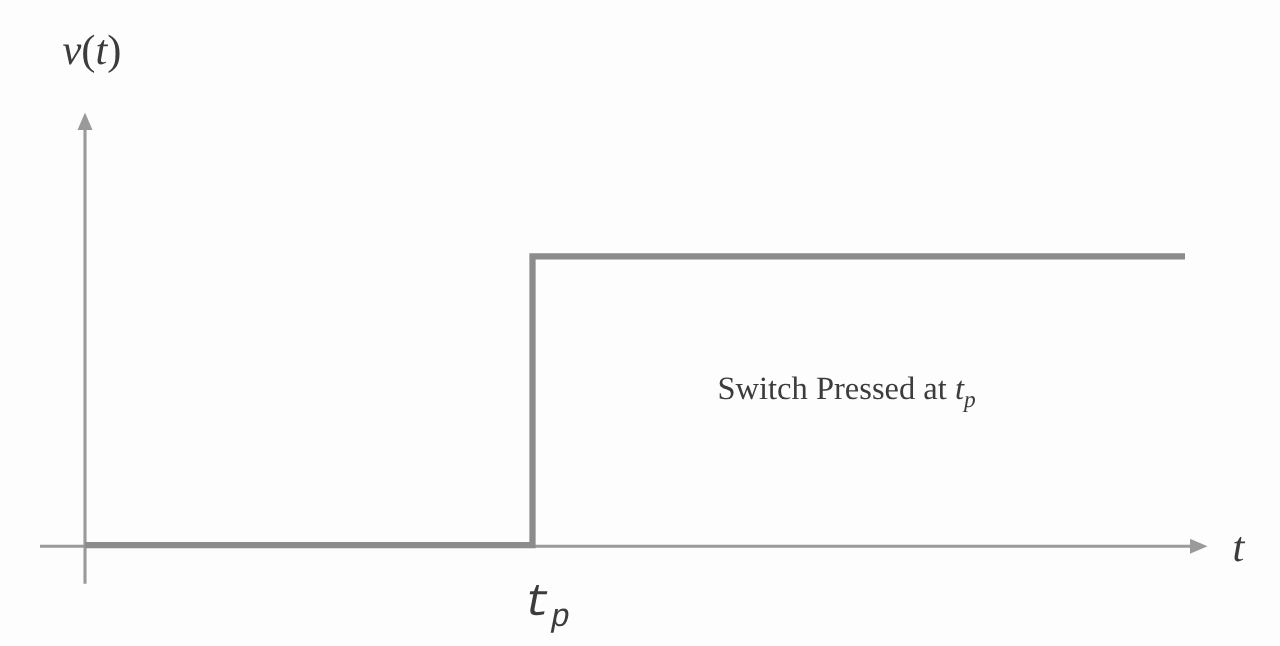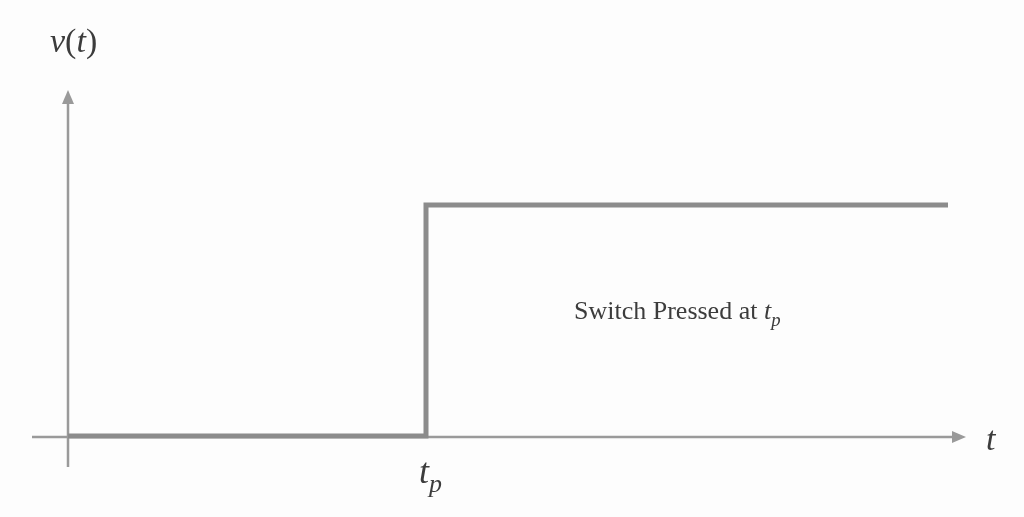--- a/index.html
+++ b/index.html
@@ -2,21 +2,21 @@
 <html><head>
 <meta charset="utf-8">
 <style>
   html, body { margin: 0; padding: 0; background: #fdfdfd; }
   .canvas { position: relative; width: 1024px; height: 517px; overflow: hidden; background: #fdfdfd; }
   svg { position: absolute; left: 0; top: 0; }
   .lbl { position: absolute; font-family: "DejaVu Serif", "Liberation Serif", serif; color: #3c3c3c; white-space: nowrap; }
   .ital { font-style: italic; }
   .ylabel { left: 50px; top: 22px; font-size: 34px; font-family: "Liberation Serif", serif; }
   .xlabel { left: 986px; top: 420px; font-size: 34px; font-family: "Liberation Serif", serif; }
-  .tplabel { left: 419px; top: 450px; font-size: 36px; font-family: Liberation Serif, serif; }
+  .tplabel { left: 419px; top: 462px; font-size: 36px; font-family: Liberation Mono, monospace; }
   .annot { left: 574px; top: 296px; font-size: 26px; font-family: "Liberation Serif", serif; }
   sub { font-size: 0.72em; vertical-align: -0.35em; }
 </style>
 </head>
 <body>
 
 <div class="canvas">
   <svg width="1024" height="517" viewBox="0 0 1024 517">
 
     <line x1="68" y1="467" x2="68" y2="100" stroke="#9a9a9a" stroke-width="2.5"></line>

